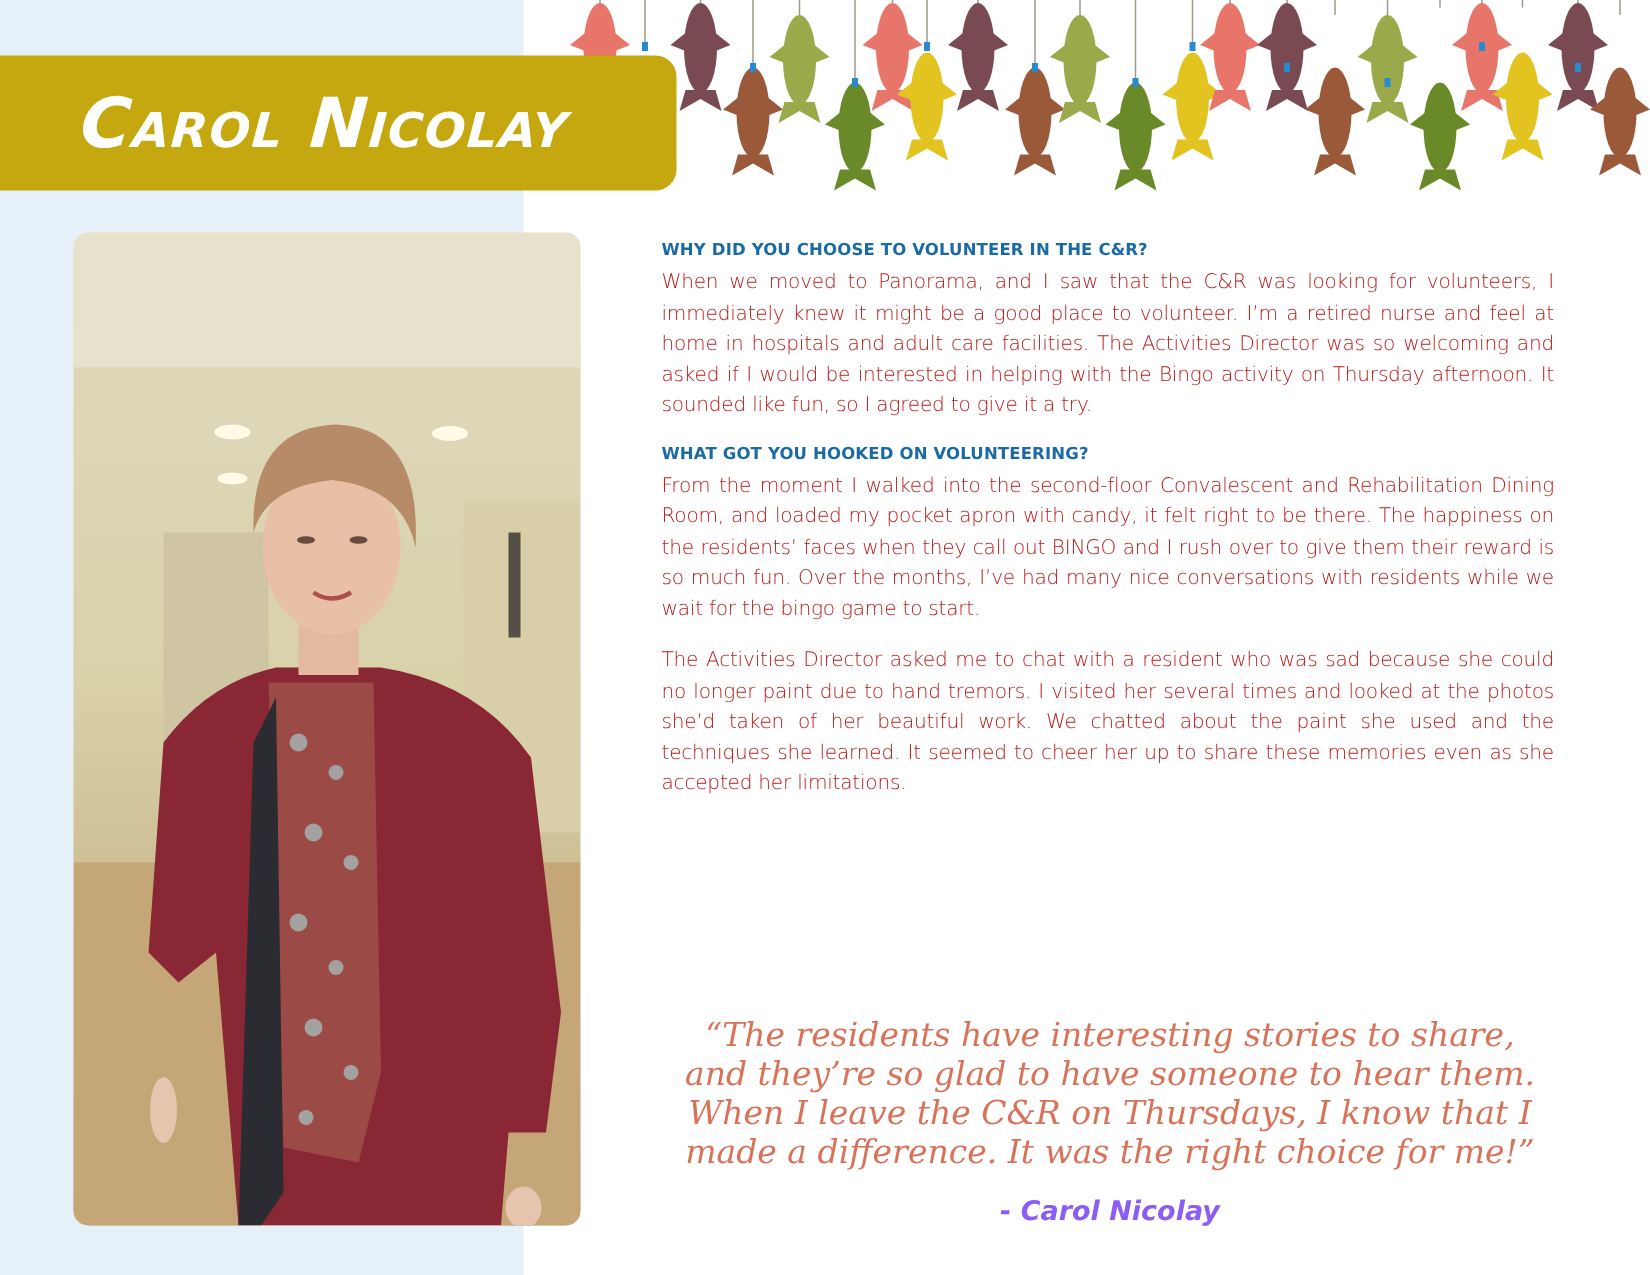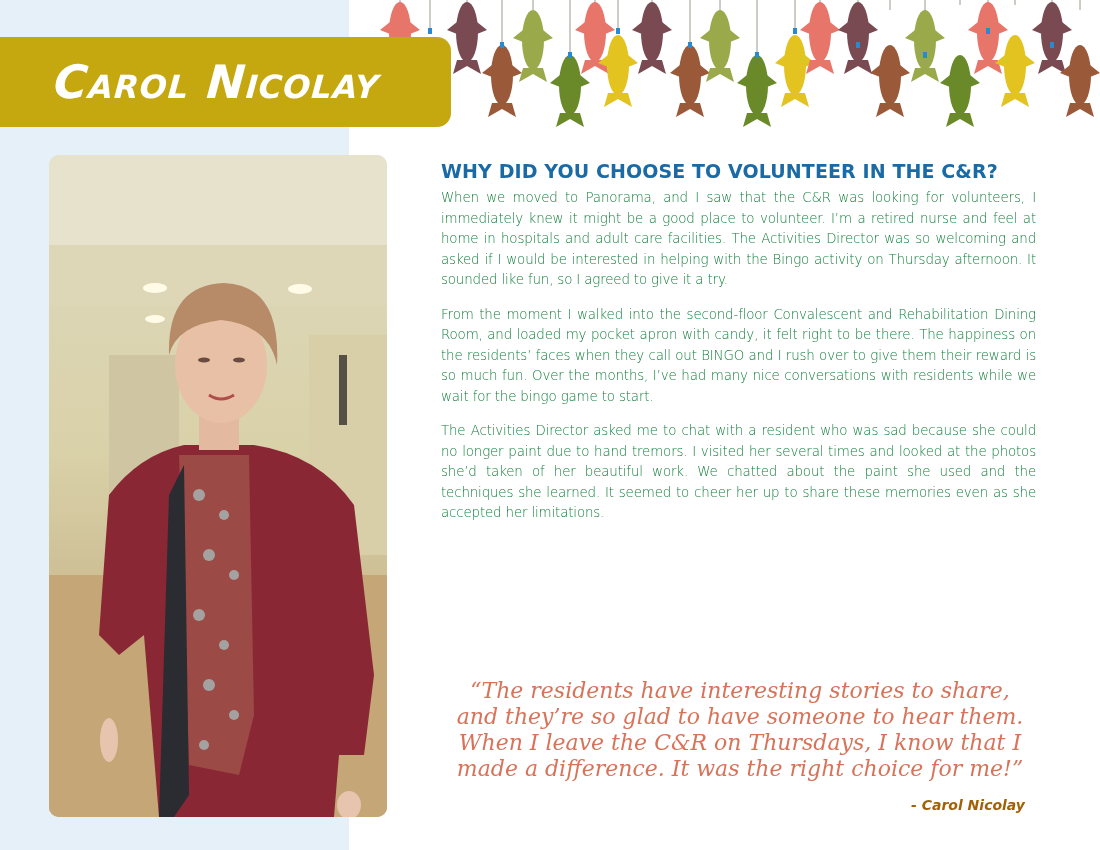--- a/index.html
+++ b/index.html
@@ -36,50 +36,50 @@
   .fish-strip {
     position: absolute; left: 380px; top: 0; width: 720px; height: 140px;
   }
   .content {
     position: absolute; left: 441px; top: 160px; width: 595px;
   }
   .q-heading {
     color: #1a6aa5;
     font-family: "DejaVu Sans", sans-serif;
     font-weight: bold;
-    font-size: 19px;
+    font-size: 11px;
     margin: 0 0 6px 0;
     letter-spacing: 0.1px;
   }
   .q-body {
-    color: #15803d;
+    color: #b91c1c;
     font-family: "DejaVu Sans", sans-serif;
     font-size: 13.4px;
     line-height: 20.5px;
     text-align: justify;
     margin: 0 0 14px 0;
     font-weight: 300;
     letter-spacing: -0.15px;
   }
   .quote {
     position: absolute; left: 455px; top: 678px; width: 570px;
     text-align: center;
     color: #d8735a;
     font-family: "DejaVu Serif", serif;
     font-style: italic;
     font-size: 22px;
     line-height: 26px;
   }
   .attribution {
     position: absolute; left: 455px; top: 797px; width: 570px;
-    text-align: right;
-    color: #a16207;
+    text-align: center;
+    color: #8b5cf6;
     font-family: "DejaVu Sans", sans-serif;
     font-style: italic; font-weight: bold;
-    font-size: 14px;
+    font-size: 18px;
   }
 </style>
 </head>
 <body>
 
 <div class="left-panel"></div>
 
 <div class="fish-strip">
   <svg width="720" height="140" viewBox="0 0 720 140">
     <defs>
@@ -200,20 +200,21 @@
     <ellipse cx="300" cy="650" rx="12" ry="14" fill="#e6c4ae"></ellipse>
   </svg>
 </div>
 
 <div class="content">
   <section>
     <h2 class="q-heading">WHY DID YOU CHOOSE TO VOLUNTEER IN THE C&amp;R?</h2>
     <p class="q-body">When we moved to Panorama, and I saw that the C&amp;R was looking for volunteers, I immediately knew it might be a good place to volunteer. I’m a retired nurse and feel at home in hospitals and adult care facilities. The Activities Director was so welcoming and asked if I would be interested in helping with the Bingo activity on Thursday afternoon. It sounded like fun, so I agreed to give it a try.</p>
   </section>
   <section>
+    <h2 class="q-heading">WHAT GOT YOU HOOKED ON VOLUNTEERING?</h2>
     <p class="q-body">From the moment I walked into the second-floor Convalescent and Rehabilitation Dining Room, and loaded my pocket apron with candy, it felt right to be there. The happiness on the residents’ faces when they call out BINGO and I rush over to give them their reward is so much fun. Over the months, I’ve had many nice conversations with residents while we wait for the bingo game to start.</p>
   </section>
   <section>
     <p class="q-body">The Activities Director asked me to chat with a resident who was sad because she could no longer paint due to hand tremors.  I visited her several times and looked at the photos she’d taken of her beautiful work. We chatted about the paint she used and the techniques she learned.  It seemed to cheer her up to share these memories even as she accepted her limitations.</p>
   </section>
 </div>
 
 <div class="quote">“The residents have interesting stories to share, and they’re so glad to have someone to hear them. When I leave the C&amp;R on Thursdays, I know that I made a difference. It was the right choice for me!”</div>
 <div class="attribution">- Carol Nicolay</div>
 

